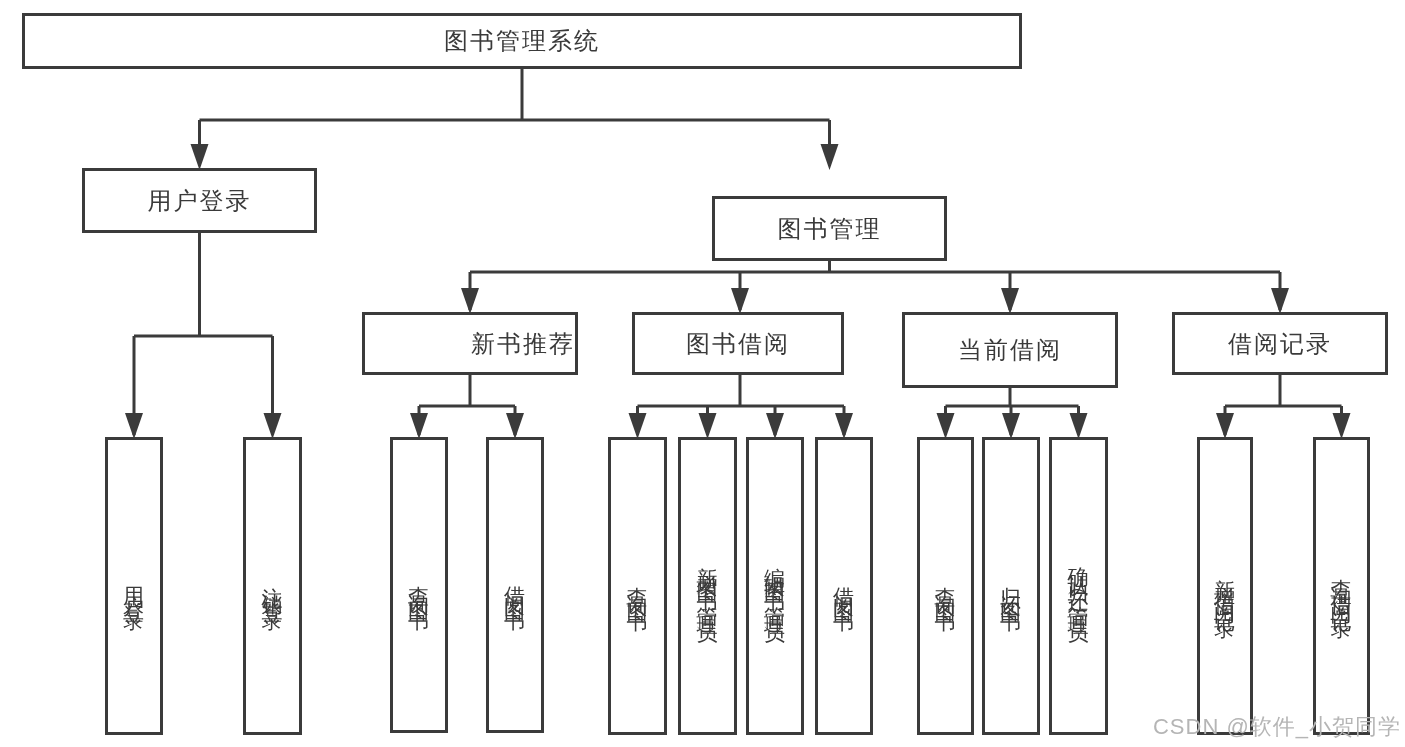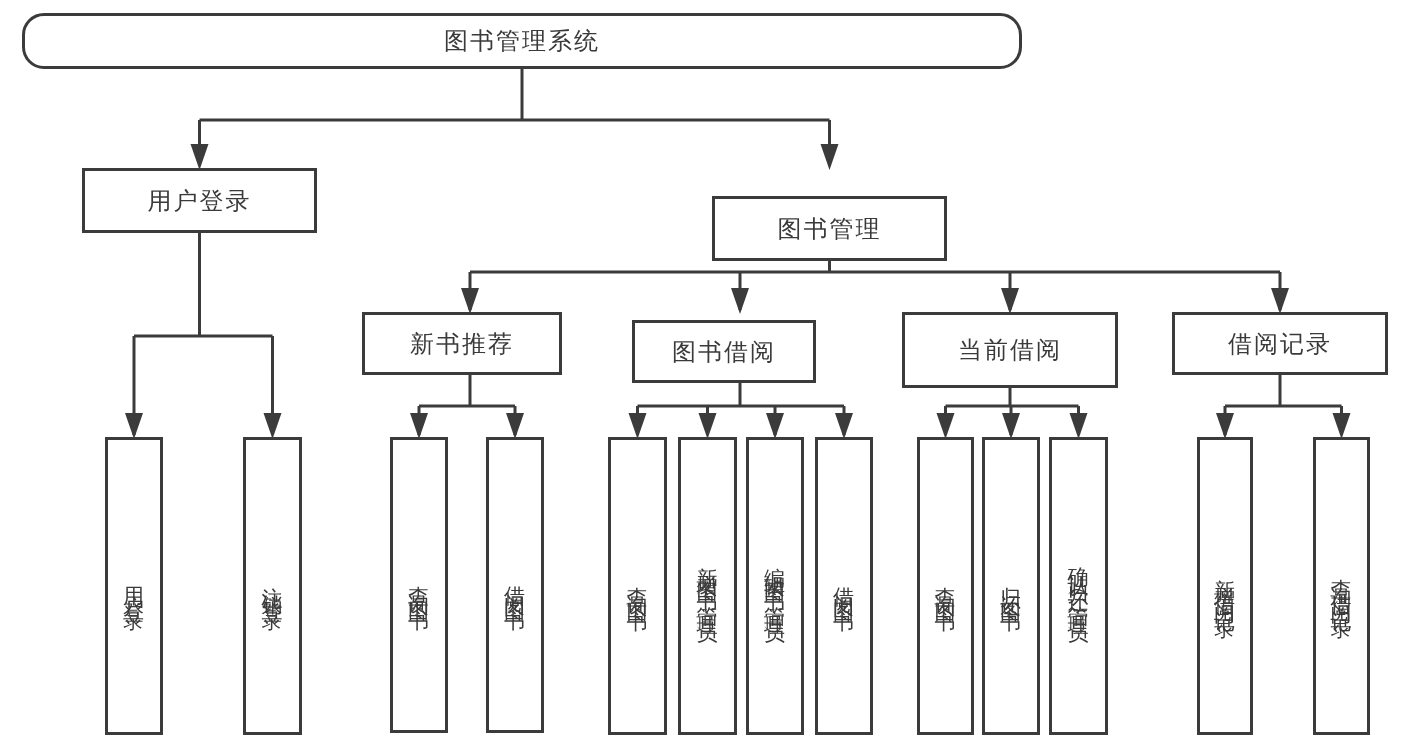--- a/index.html
+++ b/index.html
@@ -116,33 +116,33 @@
       <g>
         <line x1="1280" y1="375" x2="1280" y2="406" stroke="#3b3b3b" stroke-width="3"></line>
         <line x1="1225" y1="406" x2="1341.5" y2="406" stroke="#3b3b3b" stroke-width="3"></line>
         <line x1="1225" y1="406" x2="1225" y2="435" stroke="#3b3b3b" stroke-width="3"></line>
         <polygon points="1216,413 1234,413 1225,439" fill="#3b3b3b"></polygon>
         <line x1="1341.5" y1="406" x2="1341.5" y2="435" stroke="#3b3b3b" stroke-width="3"></line>
         <polygon points="1332.5,413 1350.5,413 1341.5,439" fill="#3b3b3b"></polygon>
       </g>
     </svg>
   <div id="nodes">
-      <div class="node" style="left: 22px; top: 13px; width: 1000px; height: 56px; border-radius: 22px;">
+      <div class="node" style="left: 22px; top: 13px; width: 1000px; height: 56px;">
         <span class="label">图书管理系统</span>
       </div>
       <div class="node" style="left: 82px; top: 168px; width: 235px; height: 65px;">
         <span class="label">用户登录</span>
       </div>
       <div class="node" style="left: 712px; top: 168px; width: 235px; height: 65px; margin-top: 28px;">
         <span class="label">图书管理</span>
       </div>
-      <div class="node" style="left: 362px; top: 312px; width: 200px; height: 63px;">
+      <div class="node" style="left: 362px; top: 312px; width: 216px; height: 63px; justify-content: flex-end;">
         <span class="label">新书推荐</span>
       </div>
-      <div class="node" style="left: 632px; top: 312px; width: 184px; height: 63px; margin-top: 8px;">
+      <div class="node" style="left: 632px; top: 312px; width: 212px; height: 63px;">
         <span class="label">图书借阅</span>
       </div>
       <div class="node" style="left: 902px; top: 312px; width: 216px; height: 76px;">
         <span class="label">当前借阅</span>
       </div>
       <div class="node" style="left: 1172px; top: 312px; width: 216px; height: 63px;">
         <span class="label">借阅记录</span>
       </div>
       <div class="node v" style="left: 105px; top: 437px; width: 58px; height: 298px;">
         <span class="label">用户登录</span>
@@ -177,13 +177,14 @@
       <div class="node v" style="left: 1049px; top: 437px; width: 59px; height: 298px;">
         <span class="label">确认归还（管理员）</span>
       </div>
       <div class="node v" style="left: 1197px; top: 437px; width: 56px; height: 298px;">
         <span class="label">新增借阅记录</span>
       </div>
       <div class="node v" style="left: 1313px; top: 437px; width: 57px; height: 298px;">
         <span class="label">查询借阅记录</span>
       </div>
     </div>
+  <div class="watermark">CSDN @软件_小贺同学</div>
 </div>
 
 </body></html>

